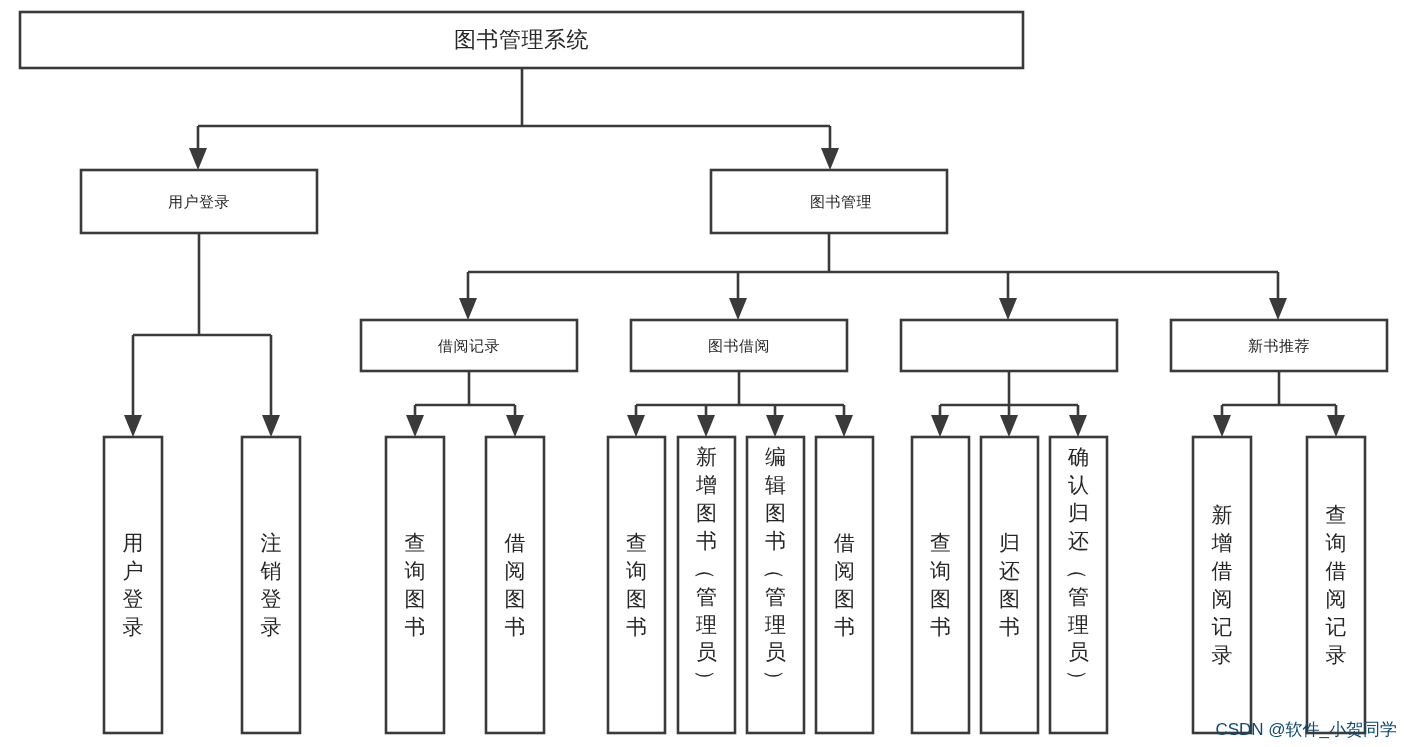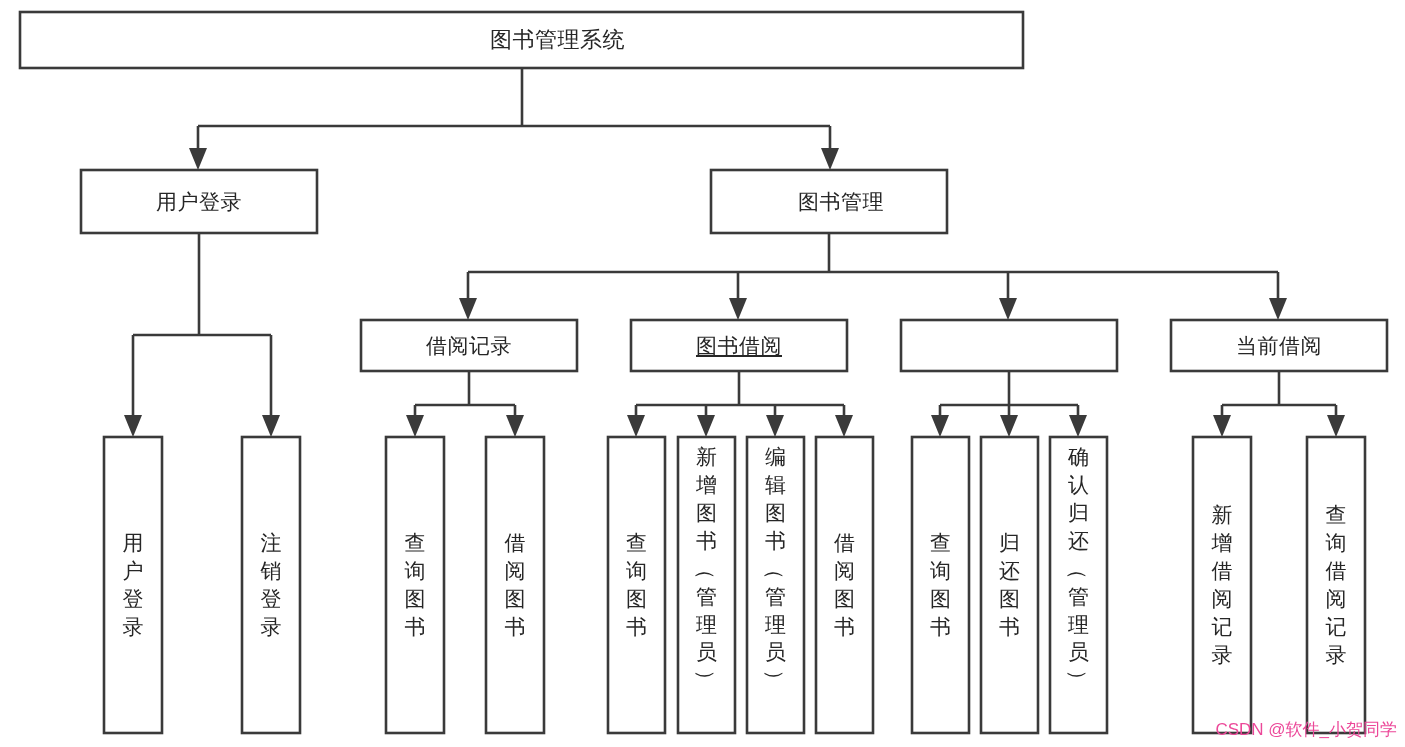--- a/index.html
+++ b/index.html
@@ -42,21 +42,21 @@
     stroke: none;
   }
   
   .node-label-h {
     position: absolute;
     display: flex;
     align-items: center;
     justify-content: center;
     color: #262626;
     font-family: "Liberation Sans", sans-serif;
-    font-size: 21px;
+    font-size: 15px;
     line-height: 1;
     letter-spacing: 0.5px;
     white-space: nowrap;
     user-select: none;
   }
   .node-label-h.title {
     font-size: 22px;
   }
   .node-label-v {
     position: absolute;
@@ -80,21 +80,21 @@
     display: block;
     text-align: center;
   }
   .node-label-v span.rot {
     transform: rotate(90deg);
   }
   #watermark {
     position: absolute;
     right: 8px;
     bottom: 6px;
-    color: #ec4899;
+    color: #0c4a6e;
     font-size: 17px;
     font-family: "Liberation Sans", sans-serif;
     white-space: nowrap;
     user-select: none;
   }
 </style>
 </head>
 <body>
 
 <div id="diagram-root">
@@ -189,28 +189,28 @@
     <rect class="node-box" x="816" y="437" width="57" height="296"></rect>
 
     <rect class="node-box" x="912" y="437" width="57" height="296"></rect>
     <rect class="node-box" x="981" y="437" width="57" height="296"></rect>
     <rect class="node-box" x="1050" y="437" width="57" height="296"></rect>
 
     <rect class="node-box" x="1193" y="437" width="58" height="296"></rect>
     <rect class="node-box" x="1307" y="437" width="58" height="296"></rect>
   </svg>
 
-  <div class="node-label-h title" style="left:20px; top:12px; width:1003px; height:56px;padding-left:36px;">图书管理系统</div>
+  <div class="node-label-h title" style="left:20px; top:12px; width:1003px; height:56px;">图书管理系统</div>
 
   <div class="node-label-h" style="left:81px; top:170px; width:236px; height:63px;">用户登录</div>
   <div class="node-label-h" style="left:711px; top:170px; width:260px; height:63px;">图书管理</div>
 
   <div class="node-label-h" style="left:361px; top:320px; width:216px; height:51px;">借阅记录</div>
-  <div class="node-label-h" style="left:631px; top:320px; width:216px; height:51px;text-decoration:underline;">图书借阅</div>
-  <div class="node-label-h" style="left:1171px; top:320px; width:216px; height:51px;">当前借阅</div>
+  <div class="node-label-h" style="left:631px; top:320px; width:216px; height:51px;">图书借阅</div>
+  <div class="node-label-h" style="left:1171px; top:320px; width:216px; height:51px;">新书推荐</div>
 
   <div class="node-label-v centered" style="left:104px; top:437px; width:58px; height:296px;">
       <span>用</span>
       <span>户</span>
       <span>登</span>
       <span>录</span>
     </div>
   <div class="node-label-v centered" style="left:242px; top:437px; width:58px; height:296px;">
       <span>注</span>
       <span>销</span>

